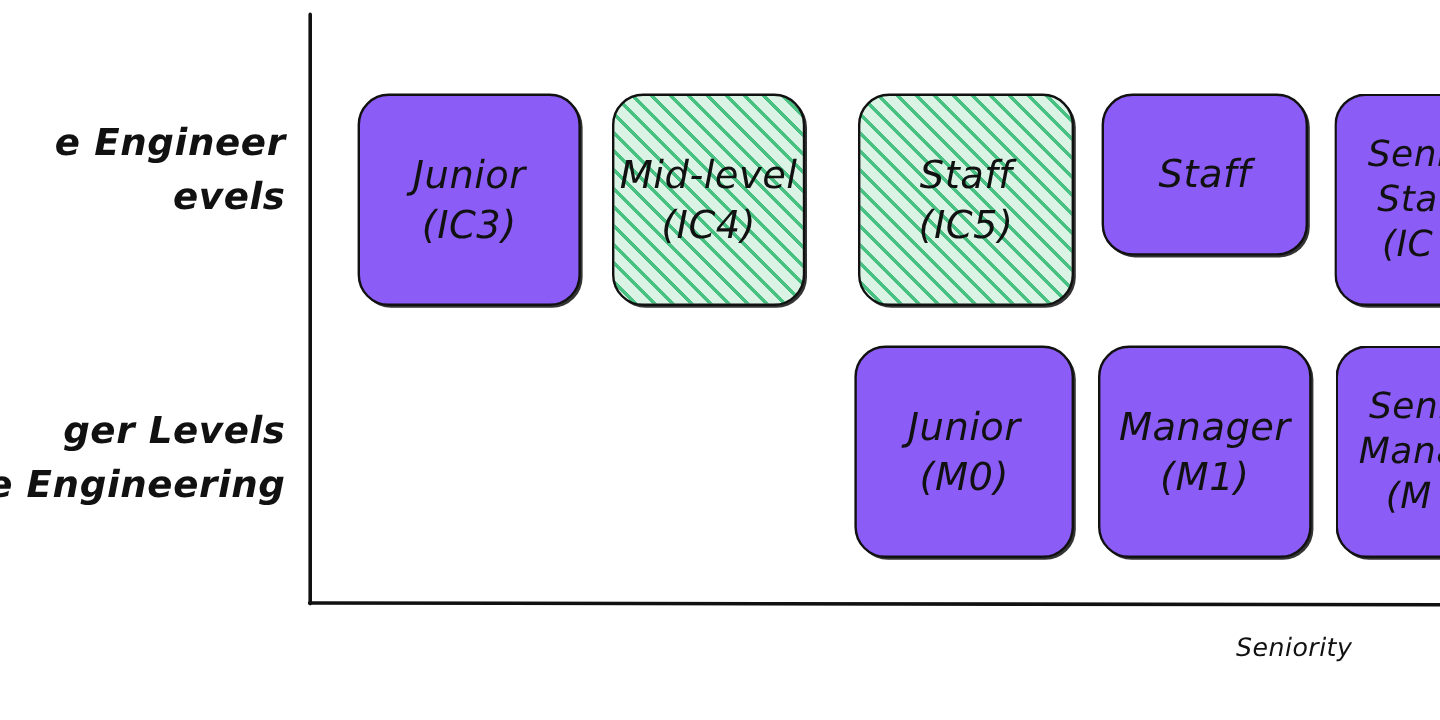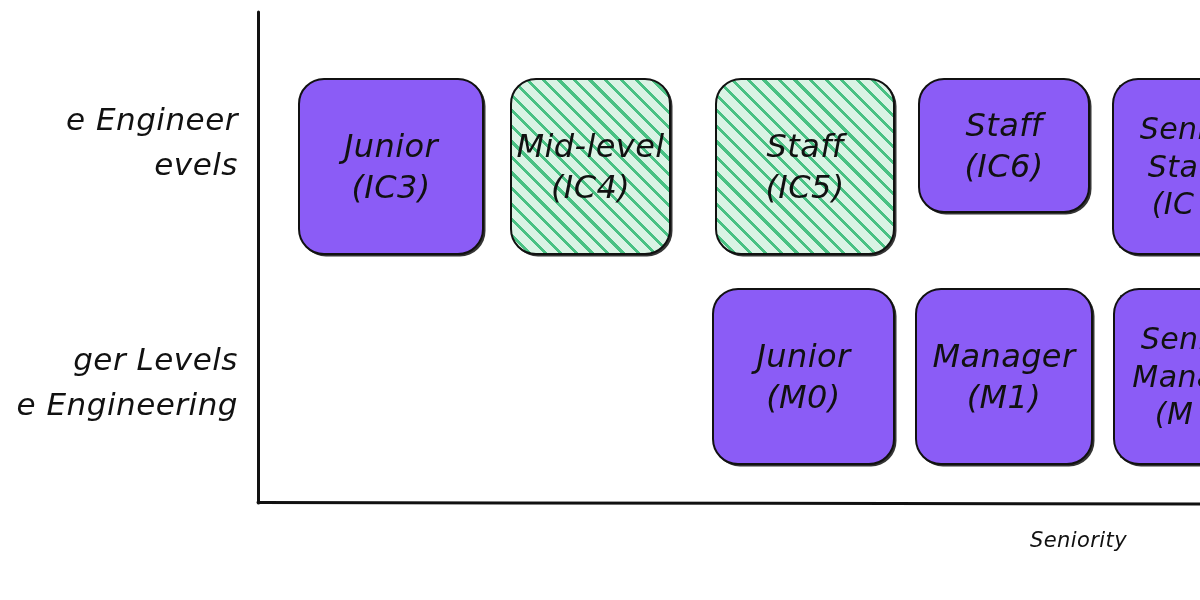--- a/index.html
+++ b/index.html
@@ -36,21 +36,21 @@
   .row-label {
     position: absolute;
     text-align: right;
     color: #111111;
     font-family: "DejaVu Sans", sans-serif;
     font-size: 31px;
     line-height: 1.45;
     letter-spacing: 0.5px;
     white-space: nowrap;
     font-style: italic;
-    font-weight: 400;
+    font-weight: 700;
   }
   #ic-row-label {
     right: 962px;   
     top: 97px;
   }
   #mgr-row-label {
     right: 962px;
     top: 337px;
   }
   .row-label .line { display: block; }
@@ -141,21 +141,20 @@
     <span class="line">(IC4)</span>
   </div>
 
   <div class="level-box hatched" style="left:715px; top:78px; width:180px; height:177px;">
     <span class="line">Staff</span>
     <span class="line">(IC5)</span>
   </div>
 
   <div class="level-box" style="left:918px; top:78px; width:172px; height:135px;">
     <span class="line">Staff</span>
-    <span class="line">(IC6)</span>
   </div>
 
   <div class="level-box clipped-right" style="left:1112px; top:78px; width:120px; height:177px; font-size:30px;">
     <span class="line">Seni</span>
     <span class="line">Sta</span>
     <span class="line">(IC</span>
   </div>
 
   <div class="level-box" style="left:712px; top:288px; width:183px; height:177px;">
     <span class="line">Junior</span>

